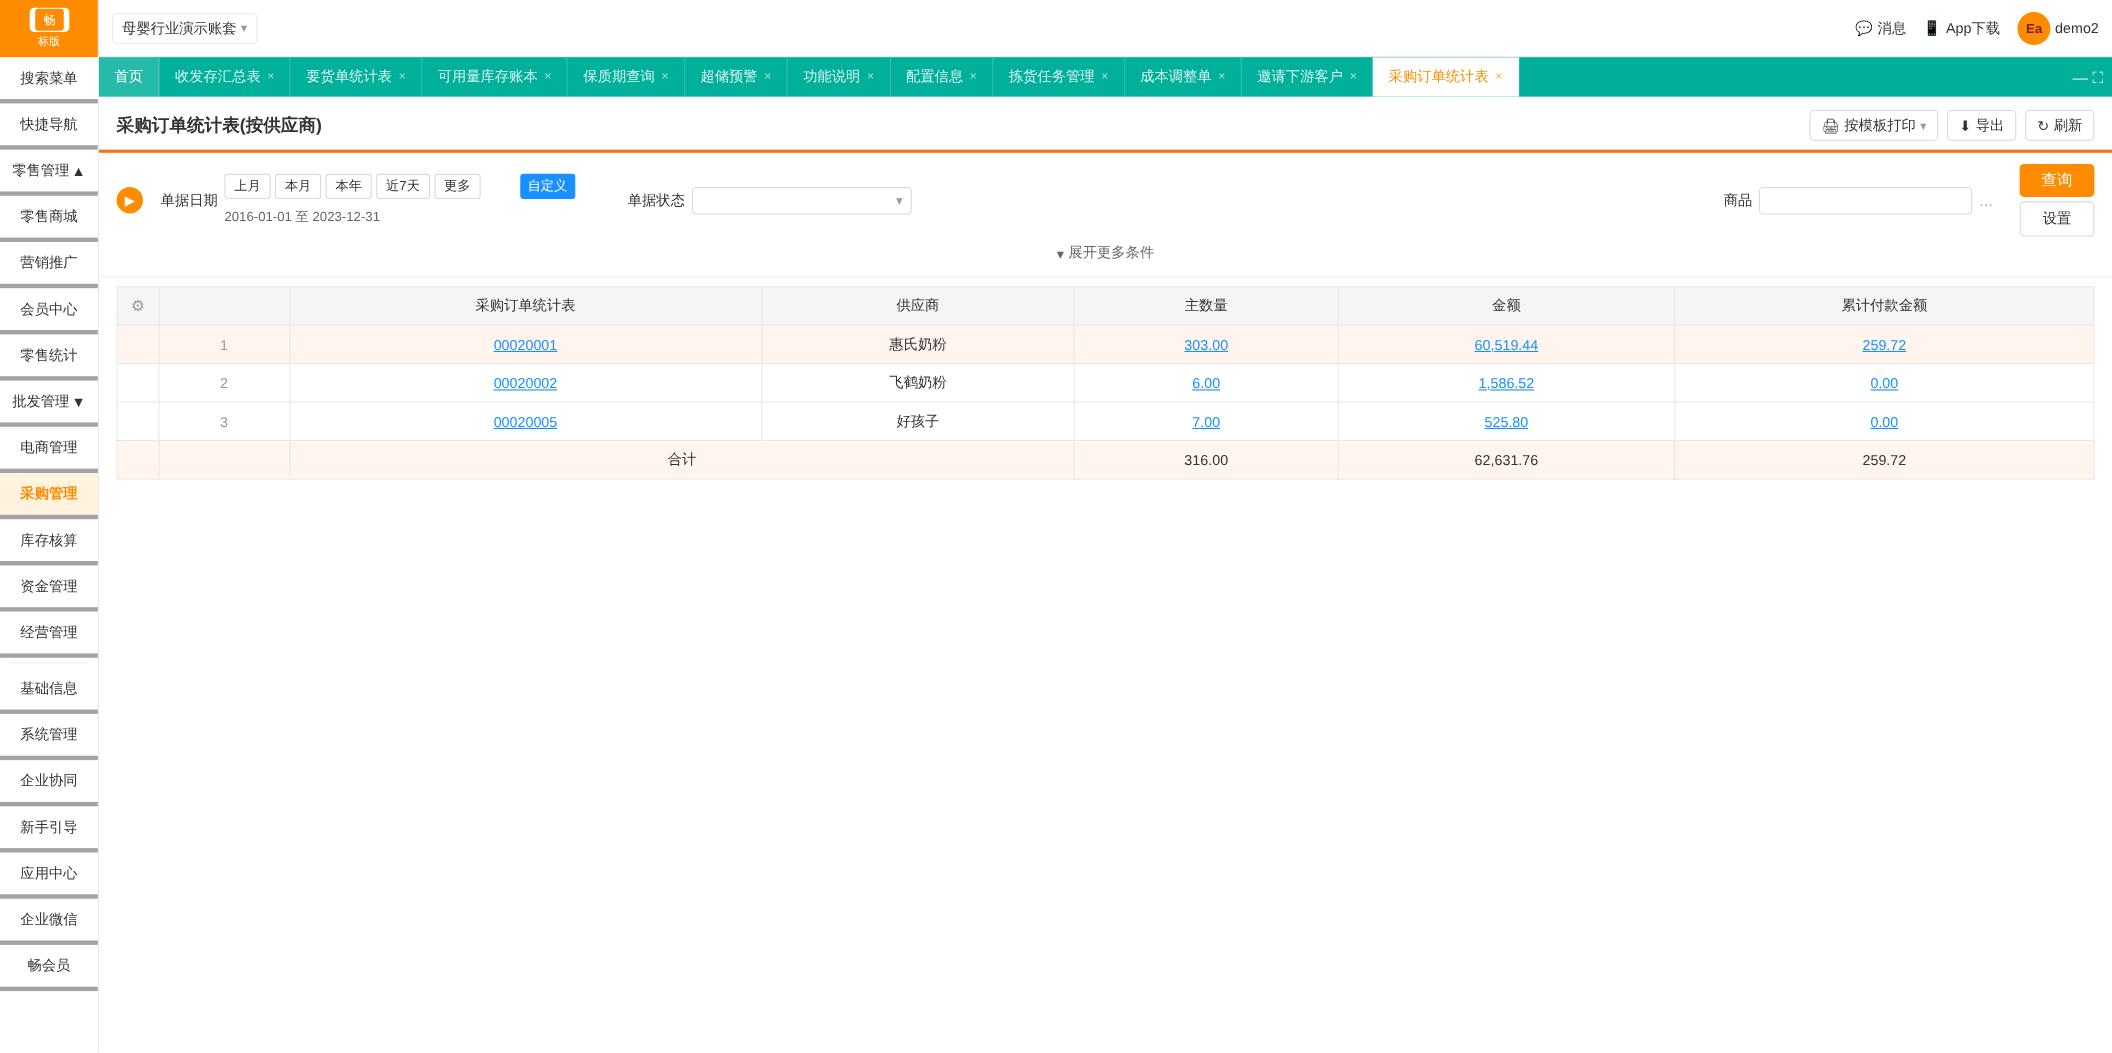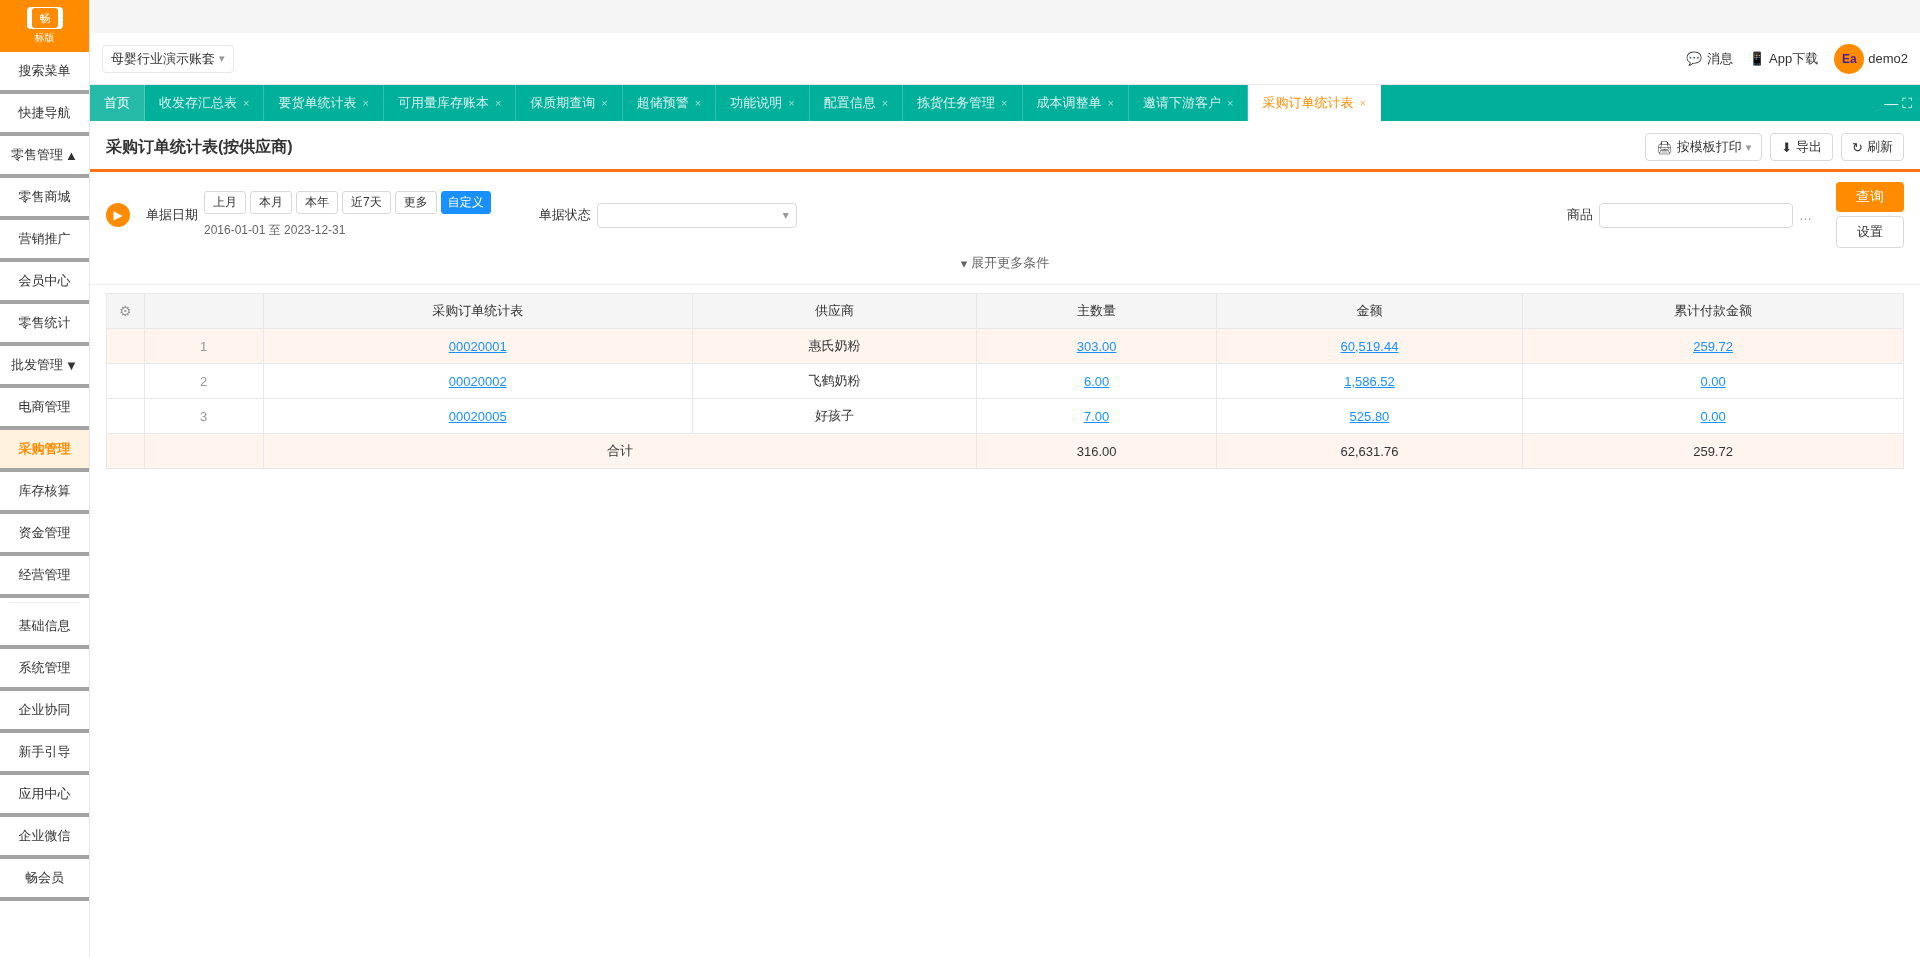--- a/index.html
+++ b/index.html
@@ -14,26 +14,26 @@
     .sidebar-nav-label { font-size: 11px; color: #666; padding: 6px 0; text-align: center; cursor: pointer; width: 100%; }
     .sidebar-item { width: 100%; padding: 10px 0; text-align: center; cursor: pointer; font-size: 13px; color: #333; border-bottom: 4px solid #a3a3a3; }
     .sidebar-item.active { color: #ff8c00; background: #fff3e0; font-weight: bold; }
     .sidebar-item-with-arrow { display: flex; align-items: center; justify-content: center; gap: 2px; }
     .sidebar-divider { width: 80%; height: 1px; background: #f0f0f0; margin: 4px auto; }
 
     
     .main { flex: 1; display: flex; flex-direction: column; height: 957px; overflow: hidden; }
 
     
-    .topbar { height: 52px; background: #fff; border-bottom: 1px solid #e8e8e8; display: flex; align-items: center; padding: 0 12px; gap: 8px; flex-shrink: 0; margin-top: 33px; }
+    .topbar { height: 52px; background: #fff; border-bottom: 1px solid #e8e8e8; display: flex; align-items: center; padding: 0 12px; gap: 8px; flex-shrink: 0; }
     .topbar-dropdown { display: flex; align-items: center; gap: 4px; font-size: 13px; color: #333; cursor: pointer; padding: 4px 8px; border: 1px solid #e8e8e8; border-radius: 4px; }
     .topbar-spacer { flex: 1; }
     .topbar-actions { display: flex; align-items: center; gap: 16px; }
     .topbar-action { display: flex; align-items: center; gap: 4px; font-size: 13px; color: #333; cursor: pointer; }
-    .user-avatar { width: 30px; height: 30px; background: #ff8c00; border-radius: 50%; display: flex; align-items: center; justify-content: center; color: #4c1d95; font-size: 12px; font-weight: bold; }
+    .user-avatar { width: 30px; height: 30px; background: #ff8c00; border-radius: 50%; display: flex; align-items: center; justify-content: center; color: #7f1d1d; font-size: 12px; font-weight: bold; }
 
     
     .tabbar { height: 36px; background: #00b09b; display: flex; align-items: center; padding: 0 0; flex-shrink: 0; overflow-x: auto; }
     .tabbar::-webkit-scrollbar { height: 0; }
     .tab-item { height: 36px; padding: 0 14px; display: flex; align-items: center; gap: 6px; font-size: 13px; color: rgba(255,255,255,0.85); cursor: pointer; white-space: nowrap; border-right: 1px solid rgba(255,255,255,0.2); flex-shrink: 0; }
     .tab-item.active { background: #fff; color: #ff8c00; font-weight: 500; }
     .tab-item.home { background: rgba(255,255,255,0.15); color: #fff; }
     .tab-close { font-size: 11px; color: inherit; opacity: 0.7; }
     .tabbar-end { display: flex; align-items: center; gap: 4px; padding: 0 8px; margin-left: auto; flex-shrink: 0; }
     .tabbar-end-btn { color: rgba(255,255,255,0.85); cursor: pointer; font-size: 14px; }
@@ -50,21 +50,21 @@
     .btn-refresh { display: flex; align-items: center; gap: 4px; border: 1px solid #d9d9d9; border-radius: 4px; padding: 4px 10px; cursor: pointer; font-size: 13px; color: #333; background: #fff; }
 
     
     .filter-section { padding: 10px 16px; border-bottom: 1px solid #f0f0f0; background: #fff; }
     .filter-row { display: flex; align-items: center; gap: 16px; flex-wrap: wrap; }
     .filter-toggle { width: 24px; height: 24px; background: #ff8c00; border-radius: 50%; display: flex; align-items: center; justify-content: center; cursor: pointer; color: #fff; font-size: 14px; flex-shrink: 0; }
     .filter-group { display: flex; align-items: center; gap: 6px; }
     .filter-label { font-size: 13px; color: #333; white-space: nowrap; }
     .filter-date-btns { display: flex; gap: 4px; }
     .filter-date-btn { padding: 2px 8px; border: 1px solid #d9d9d9; border-radius: 3px; cursor: pointer; font-size: 12px; color: #333; background: #fff; }
-    .filter-date-btn.custom { background: #1890ff; color: #fff; border-color: #1890ff; border-radius: 3px; font-size: 12px; padding: 2px 6px; }
+    .filter-date-btn.custom { background: #1890ff; color: #fff; border-color: #1890ff; border-radius: 3px; font-size: 12px; padding: 2px 6px; margin-left: 32px; }
     .filter-date-range { font-size: 12px; color: #666; margin-top: 2px; }
     .filter-status { display: flex; align-items: center; gap: 6px; margin-left: 32px; }
     .filter-select { border: 1px solid #d9d9d9; border-radius: 4px; padding: 4px 28px 4px 8px; font-size: 13px; color: #333; background: #fff; cursor: pointer; appearance: none; min-width: 200px; position: relative; }
     .select-wrapper { position: relative; display: inline-block; }
     .select-wrapper::after { content: "▾"; position: absolute; right: 8px; top: 50%; transform: translateY(-50%); color: #999; pointer-events: none; font-size: 12px; }
     .filter-goods { display: flex; align-items: center; gap: 6px; margin-left: auto; }
     .filter-goods-input { border: 1px solid #d9d9d9; border-radius: 4px; padding: 4px 8px; font-size: 13px; color: #333; min-width: 160px; }
     .filter-more { color: #999; cursor: pointer; font-size: 13px; }
     .filter-search-btn { background: #ff8c00; color: #fff; border: none; border-radius: 4px; padding: 6px 20px; font-size: 14px; cursor: pointer; font-weight: 500; }
     .filter-setting-btn { background: #fff; color: #333; border: 1px solid #d9d9d9; border-radius: 4px; padding: 6px 12px; font-size: 13px; cursor: pointer; }

